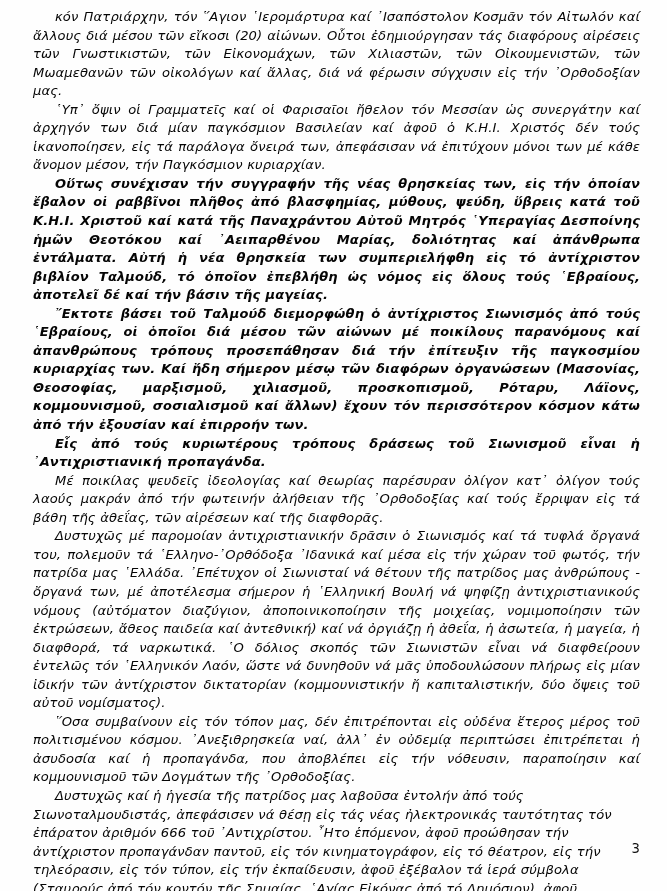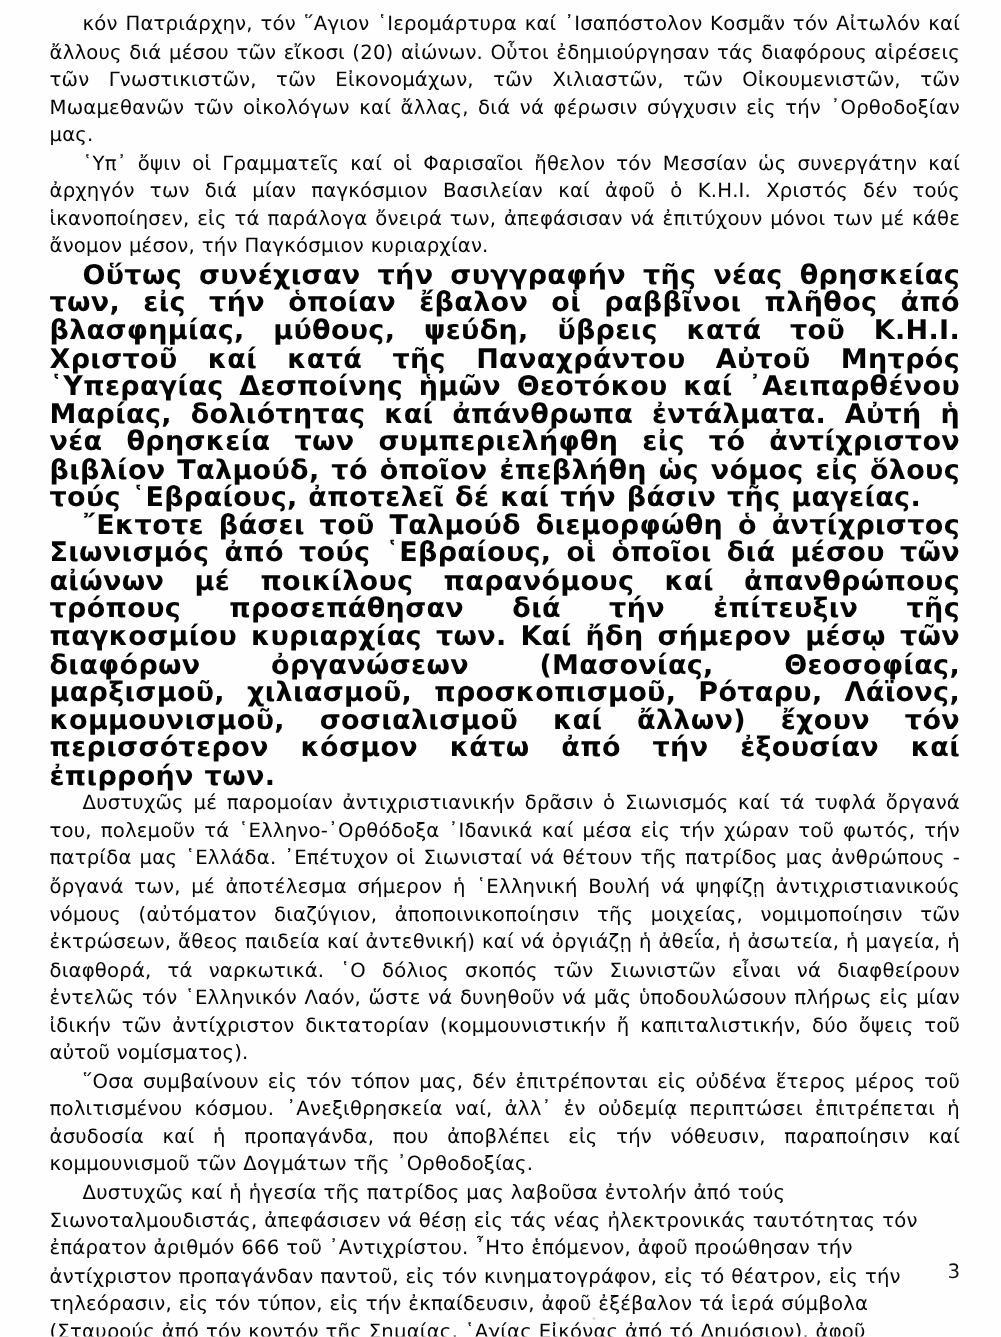--- a/index.html
+++ b/index.html
@@ -24,25 +24,26 @@
   }
   .para {
     margin: 0;
     text-align: justify;
     text-justify: inter-word;
     font-size: 13.1px;
     line-height: 18.55px;
     letter-spacing: 0.01em;
     word-spacing: 0.02em;
     text-indent: 22px;
+    font-style: italic;
     -webkit-font-smoothing: none;
   }
   .para.bold {
     font-weight: bold;
-    font-size: 18px;
+    font-size: 13.0px;
     letter-spacing: 0.012em;
     word-spacing: 0.04em;
   }
   .para:last-of-type {
     text-align: left;
   }
   #page-number {
     position: absolute;
     right: 27px;
     bottom: 34px;
@@ -60,20 +61,22 @@
 </style>
 </head>
 <body>
 
 <div id="page">
 
   <p class="para">κόν Πατριάρχην, τόν ῞Αγιον ῾Ιερομάρτυρα καί ᾿Ισαπόστολον Κοσμᾶν τόν Αἰτωλόν καί ἄλλους διά μέσου τῶν εἴκοσι (20) αἰώνων. Οὗτοι ἐδημιούργησαν τάς διαφόρους αἱρέσεις τῶν Γνωστικιστῶν, τῶν Εἰκονομάχων, τῶν Χιλιαστῶν, τῶν Οἰκουμενιστῶν, τῶν Μωαμεθανῶν τῶν οἰκολόγων καί ἄλλας, διά νά φέρωσιν σύγχυσιν εἰς τήν ᾿Ορθοδοξίαν μας.</p>
   <p class="para">῾Υπ᾿ ὄψιν οἱ Γραμματεῖς καί οἱ Φαρισαῖοι ἤθελον τόν Μεσσίαν ὡς συνεργάτην καί ἀρχηγόν των διά μίαν παγκόσμιον Βασιλείαν καί ἀφοῦ ὁ Κ.Η.Ι. Χριστός δέν τούς ἱκανοποίησεν, εἰς τά παράλογα ὄνειρά των, ἀπεφάσισαν νά ἐπιτύχουν μόνοι των μέ κάθε ἄνομον μέσον, τήν Παγκόσμιον κυριαρχίαν.</p>
   <p class="para bold">Οὕτως συνέχισαν τήν συγγραφήν τῆς νέας θρησκείας των, εἰς τήν ὁποίαν ἔβαλον οἱ ραββῖνοι πλῆθος ἀπό βλασφημίας, μύθους, ψεύδη, ὕβρεις κατά τοῦ Κ.Η.Ι. Χριστοῦ καί κατά τῆς Παναχράντου Αὐτοῦ Μητρός ῾Υπεραγίας Δεσποίνης ἡμῶν Θεοτόκου καί ᾿Αειπαρθένου Μαρίας, δολιότητας καί ἀπάνθρωπα ἐντάλματα. Αὐτή ἡ νέα θρησκεία των συμπεριελήφθη εἰς τό ἀντίχριστον βιβλίον Ταλμούδ, τό ὁποῖον ἐπεβλήθη ὡς νόμος εἰς ὅλους τούς ῾Εβραίους, ἀποτελεῖ δέ καί τήν βάσιν τῆς μαγείας.</p>
   <p class="para bold">῎Εκτοτε βάσει τοῦ Ταλμούδ διεμορφώθη ὁ ἀντίχριστος Σιωνισμός ἀπό τούς ῾Εβραίους, οἱ ὁποῖοι διά μέσου τῶν αἰώνων μέ ποικίλους παρανόμους καί ἀπανθρώπους τρόπους προσεπάθησαν διά τήν ἐπίτευξιν τῆς παγκοσμίου κυριαρχίας των. Καί ἤδη σήμερον μέσῳ τῶν διαφόρων ὀργανώσεων (Μασονίας, Θεοσοφίας, μαρξισμοῦ, χιλιασμοῦ, προσκοπισμοῦ, Ρόταρυ, Λάϊονς, κομμουνισμοῦ, σοσιαλισμοῦ καί ἄλλων) ἔχουν τόν περισσότερον κόσμον κάτω ἀπό τήν ἐξουσίαν καί ἐπιρροήν των.</p>
+  <p class="para bold">Εἷς ἀπό τούς κυριωτέρους τρόπους δράσεως τοῦ Σιωνισμοῦ εἶναι ἡ ᾿Αντιχριστιανική προπαγάνδα.</p>
+  <p class="para">Μέ ποικίλας ψευδεῖς ἰδεολογίας καί θεωρίας παρέσυραν ὀλίγον κατ᾿ ὀλίγον τούς λαούς μακράν ἀπό τήν φωτεινήν ἀλήθειαν τῆς ᾿Ορθοδοξίας καί τούς ἔρριψαν εἰς τά βάθη τῆς ἀθεΐας, τῶν αἱρέσεων καί τῆς διαφθορᾶς.</p>
   <p class="para">Δυστυχῶς μέ παρομοίαν ἀντιχριστιανικήν δρᾶσιν ὁ Σιωνισμός καί τά τυφλά ὄργανά του, πολεμοῦν τά ῾Ελληνο-᾿Ορθόδοξα ᾿Ιδανικά καί μέσα εἰς τήν χώραν τοῦ φωτός, τήν πατρίδα μας ῾Ελλάδα. ᾿Επέτυχον οἱ Σιωνισταί νά θέτουν τῆς πατρίδος μας ἀνθρώπους - ὄργανά των, μέ ἀποτέλεσμα σήμερον ἡ ῾Ελληνική Βουλή νά ψηφίζῃ ἀντιχριστιανικούς νόμους (αὐτόματον διαζύγιον, ἀποποινικοποίησιν τῆς μοιχείας, νομιμοποίησιν τῶν ἐκτρώσεων, ἄθεος παιδεία καί ἀντεθνική) καί νά ὀργιάζῃ ἡ ἀθεΐα, ἡ ἀσωτεία, ἡ μαγεία, ἡ διαφθορά, τά ναρκωτικά. ῾Ο δόλιος σκοπός τῶν Σιωνιστῶν εἶναι νά διαφθείρουν ἐντελῶς τόν ῾Ελληνικόν Λαόν, ὥστε νά δυνηθοῦν νά μᾶς ὑποδουλώσουν πλήρως εἰς μίαν ἰδικήν τῶν ἀντίχριστον δικτατορίαν (κομμουνιστικήν ἤ καπιταλιστικήν, δύο ὄψεις τοῦ αὐτοῦ νομίσματος).</p>
   <p class="para">῞Οσα συμβαίνουν εἰς τόν τόπον μας, δέν ἐπιτρέπονται εἰς οὐδένα ἕτερος μέρος τοῦ πολιτισμένου κόσμου. ᾿Ανεξιθρησκεία ναί, ἀλλ᾿ ἐν οὐδεμίᾳ περιπτώσει ἐπιτρέπεται ἡ ἀσυδοσία καί ἡ προπαγάνδα, που ἀποβλέπει εἰς τήν νόθευσιν, παραποίησιν καί κομμουνισμοῦ τῶν Δογμάτων τῆς ᾿Ορθοδοξίας.</p>
   <p class="para">Δυστυχῶς καί ἡ ἡγεσία τῆς πατρίδος μας λαβοῦσα ἐντολήν ἀπό τούς Σιωνοταλμουδιστάς, ἀπεφάσισεν νά θέσῃ εἰς τάς νέας ἠλεκτρονικάς ταυτότητας τόν ἐπάρατον ἀριθμόν 666 τοῦ ᾿Αντιχρίστου. ῏Ητο ἑπόμενον, ἀφοῦ προώθησαν τήν ἀντίχριστον προπαγάνδαν παντοῦ, εἰς τόν κινηματογράφον, εἰς τό θέατρον, εἰς τήν τηλεόρασιν, εἰς τόν τύπον, εἰς τήν ἐκπαίδευσιν, ἀφοῦ ἐξέβαλον τά ἱερά σύμβολα (Σταυρούς ἀπό τόν κοντόν τῆς Σημαίας, ῾Αγίας Εἰκόνας ἀπό τό Δημόσιον), ἀφοῦ ἐψήφισαν ἀντιχριστιανικούς νόμους καί ἀποδυνάμωσαν τήν νεολαίαν μέ τά ναρκωτικά καί τήν διαφθοράν γενικῶς ὥστε νά μήν πιστεύουν οὔτε εἰς Πατρίδα, οὔτε εἰς θρησκείαν, οὔτε εἰς τόν θεσμόν τῆς οἰκογενείας, οὔτε νά τρέφουν σεβασμόν εἰς τούς διδασκάλους των, οὔτε καί εἰς αὐτούς τούς γονεῖς των, μόνον νά λαμβάνουν χρήματα ἀπό αὐτούς καί ὅ,τι ἀπέκτησαν οὗτοι μέ κόπους καί ἱδρώτας. Εἶναι τραγική ἡ ἀμυντική θέσι τῆς ῾Ελλάδος μέ τέτοιου εἴδους νέους, ναυάγια τῶν διεφθαρμένων ἀπανθρώπων πού τούς ἐδίδαξαν τάς ὀλεθρίους θεωρίας τῶν μεγάλων ἀθέων συγγραφέων Νίτσε, Καζαντζάκη, Φρόϋντ, Μάρξ καί ἄλλων.</p>
 
   <div id="page-number">3</div>
 
   <span class="speck" style="left:395px; top:878px; width:2px; height:2px;"></span>
   <span class="speck" style="left:120px; top:866px; width:1px; height:1px;"></span>
 </div>
 

